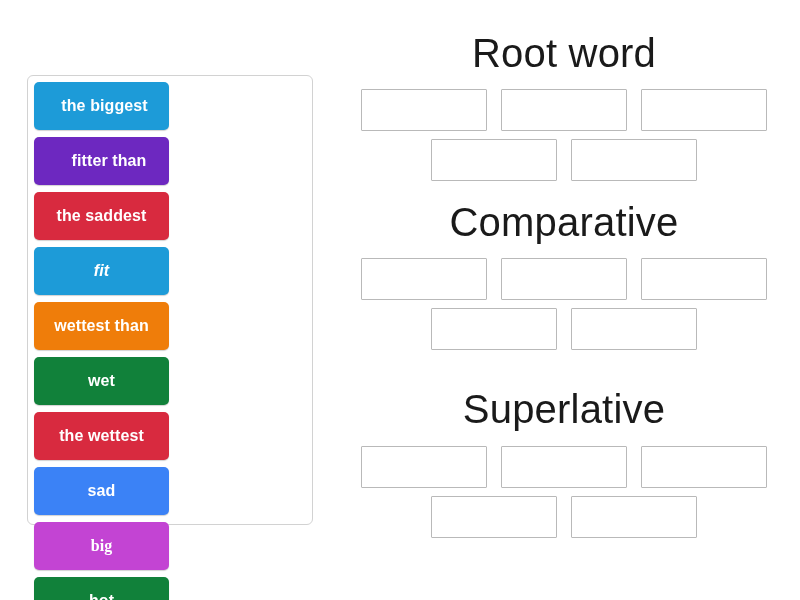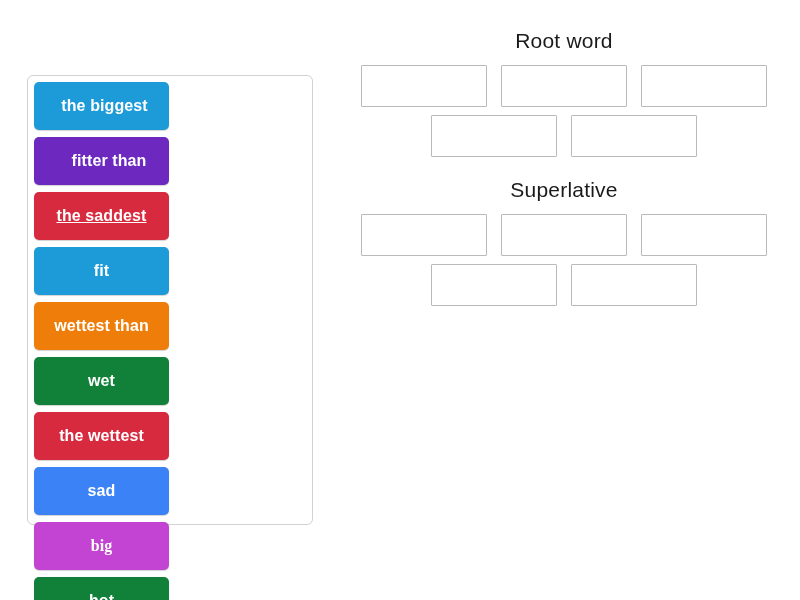--- a/index.html
+++ b/index.html
@@ -65,21 +65,21 @@
   .categories {
     position: absolute;
     left: 345px;
     top: 28px;
     width: 438px;
   }
   .category {
     margin-bottom: 6px;
   }
   .category-title {
-    font-size: 21px;
+    font-size: 40px;
     font-weight: normal;
     color: #1a1a1a;
     text-align: center;
     line-height: 1.28;
     margin: 0 0 10px 0;
     letter-spacing: 0.2px;
   }
   .slot-row {
     display: flex;
     justify-content: center;
@@ -90,45 +90,57 @@
     width: 126px;
     height: 42px;
     box-sizing: border-box;
     border: 1px solid #b9b9b9;
     background: #ffffff;
     border-radius: 1px;
   }
   
   #cat-0 { margin-top: 0px; }
   #cat-1 { margin-top: 16px; }
-  #cat-2 { margin-top: 20px; }
+  #cat-2 { margin-top: 34px; }
 </style>
 </head>
 <body>
 
 <div id="stage">
 
   <div class="tile-tray">
     <div class="tile-grid" id="tile-grid">
         <div class="tile" style="background: rgb(29, 155, 216); color: rgb(255, 255, 255); padding-left: 6px;">the biggest</div>
         <div class="tile" style="background: rgb(109, 40, 192); color: rgb(255, 255, 255); padding-left: 15px;">fitter than</div>
-        <div class="tile" style="background: rgb(216, 42, 63); color: rgb(255, 255, 255); text-decoration: underline;">the saddest</div>
-        <div class="tile" style="background: rgb(29, 155, 216); color: rgb(255, 255, 255);">fit</div>
+        <div class="tile" style="background: rgb(216, 42, 63); color: rgb(255, 255, 255);">the saddest</div>
+        <div class="tile" style="background: rgb(29, 155, 216); color: rgb(255, 255, 255); font-style: italic;">fit</div>
         <div class="tile" style="background: rgb(239, 125, 10); color: rgb(255, 255, 255);">wettest than</div>
         <div class="tile" style="background: rgb(17, 129, 58); color: rgb(255, 255, 255);">wet</div>
         <div class="tile" style="background: rgb(216, 42, 63); color: rgb(255, 255, 255);">the wettest</div>
         <div class="tile" style="background: #3b82f6; color: rgb(255, 255, 255);">sad</div>
         <div class="tile" style="background: rgb(195, 68, 211); color: rgb(255, 255, 255); font-family: Liberation Serif, serif;">big</div>
         <div class="tile" style="background: rgb(17, 129, 58); color: rgb(255, 255, 255);">hot</div>
       </div>
   </div>
 
   <div class="categories" id="categories">
       <div class="category" id="cat-0">
         <div class="category-title">Root word</div>
+        <div class="slot-row">
+          <div class="slot"></div>
+          <div class="slot"></div>
+          <div class="slot"></div>
+        </div>
+        <div class="slot-row">
+          <div class="slot"></div>
+          <div class="slot"></div>
+        </div>
+      </div>
+      <div class="category" id="cat-1">
+        <div class="category-title">Comparative</div>
         <div class="slot-row">
           <div class="slot"></div>
           <div class="slot"></div>
           <div class="slot"></div>
         </div>
         <div class="slot-row">
           <div class="slot"></div>
           <div class="slot"></div>
         </div>
       </div>

